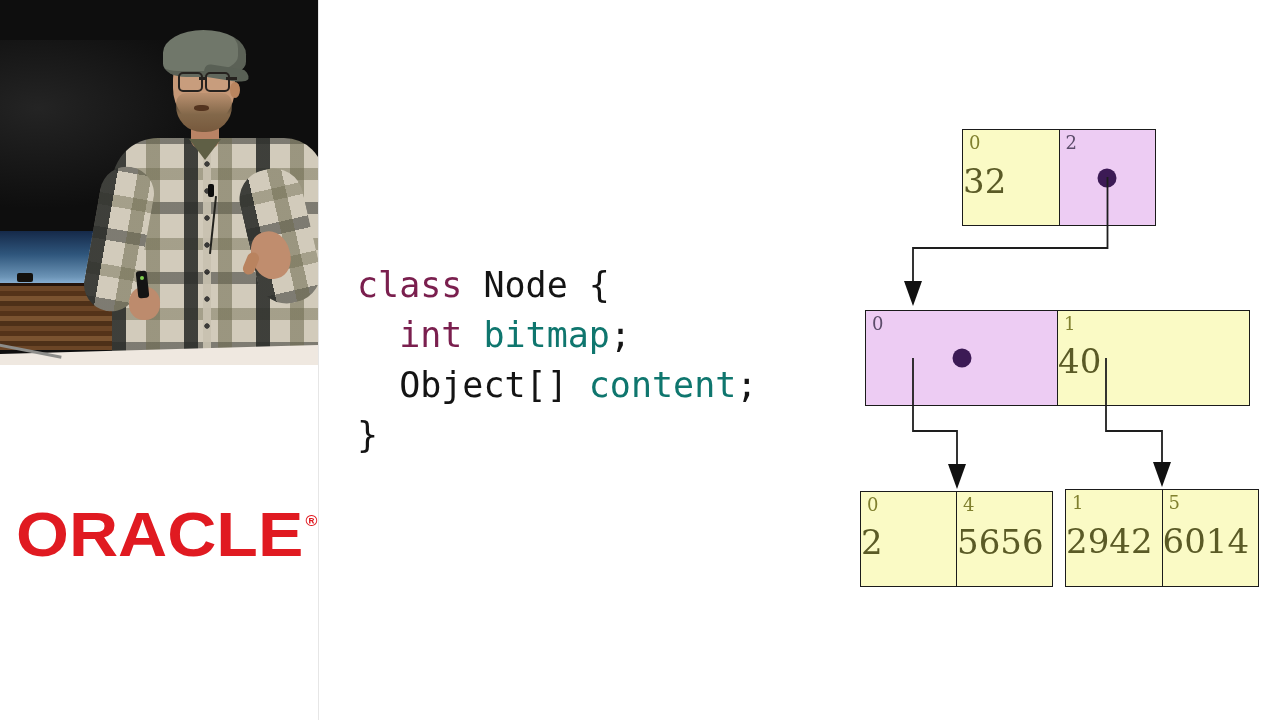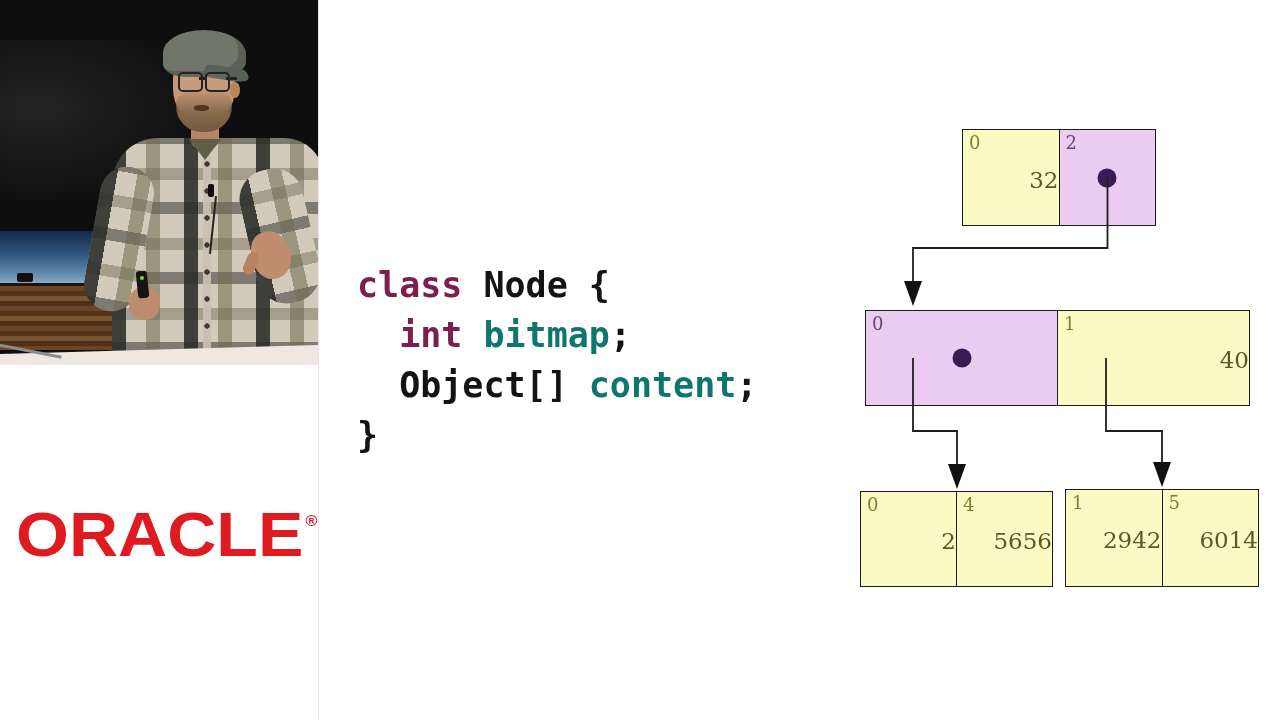--- a/index.html
+++ b/index.html
@@ -70,39 +70,39 @@
   .glasses-temple{position:absolute;left:226px;top:77px;width:11px;height:2.5px;background:#26221f;z-index:8;}
 
   
   .oracle{position:absolute;left:16px;top:503px;color:#e01a21;font-weight:700;font-size:63px;
        line-height:1;letter-spacing:0px;transform:scaleX(1.08);transform-origin:left top;white-space:nowrap;}
   .oracle .reg{display:inline-block;font-size:15px;font-weight:700;transform:translateY(-30px);margin-left:2px;}
 
   
   .code{position:absolute;left:357px;top:260px;font-family:"DejaVu Sans Mono",monospace;
        font-size:35px;color:#141414;}
-  .code-line{height:50px;line-height:50px;font-weight:bold;}
+  .code-line{height:50px;line-height:50px;}
   .code span{white-space:pre;}
   .tok-kw{color:#7a1f4e;} .tok-id{color:#0f766e;} .tok-pl{color:#141414;}
 
   
   .node{position:absolute;display:flex;border:1.7px solid #1b1b1b;box-sizing:border-box;}
   .node-root{left:962px;top:129px;width:194px;height:97px;}
   .node-internal{left:865px;top:310px;width:385px;height:96px;}
   .node-leaf-left{left:860px;top:491px;width:193px;height:96px;}
   .node-leaf-right{left:1065px;top:489px;width:194px;height:98px;}
   .cell{flex:1;position:relative;border-left:1.7px solid #1b1b1b;}
   .cell:first-child{border-left:none;}
   .cell.value{background:#fafac5;}
   .cell.pointer{background:#edccf3;}
   .idx{position:absolute;top:2px;left:6px;font-family:"DejaVu Serif",serif;font-size:18px;}
   .value .idx{color:#80802f;}
   .pointer .idx{color:#5c4c6a;}
-  .val{position:absolute;left:8px;right:0;top:50%;transform:translateY(-42%);text-align:right;
-       font-family:"DejaVu Serif",serif;font-size:23px;color:#5a5a26;}
+  .val{position:absolute;left:0;right:0;top:50%;transform:translateY(-42%);text-align:left;
+       font-family:"DejaVu Serif",serif;font-size:34px;color:#5a5a26;}
   .dot{position:absolute;left:50%;top:50%;width:19px;height:19px;transform:translate(-50%,-50%);
        border-radius:50%;background:#3c1a55;}
   .arrows{position:absolute;left:0;top:0;width:1280px;height:720px;pointer-events:none;}
 </style>
 </head>
 <body>
 
 <div class="separator"></div>
 
 <div class="stage">

